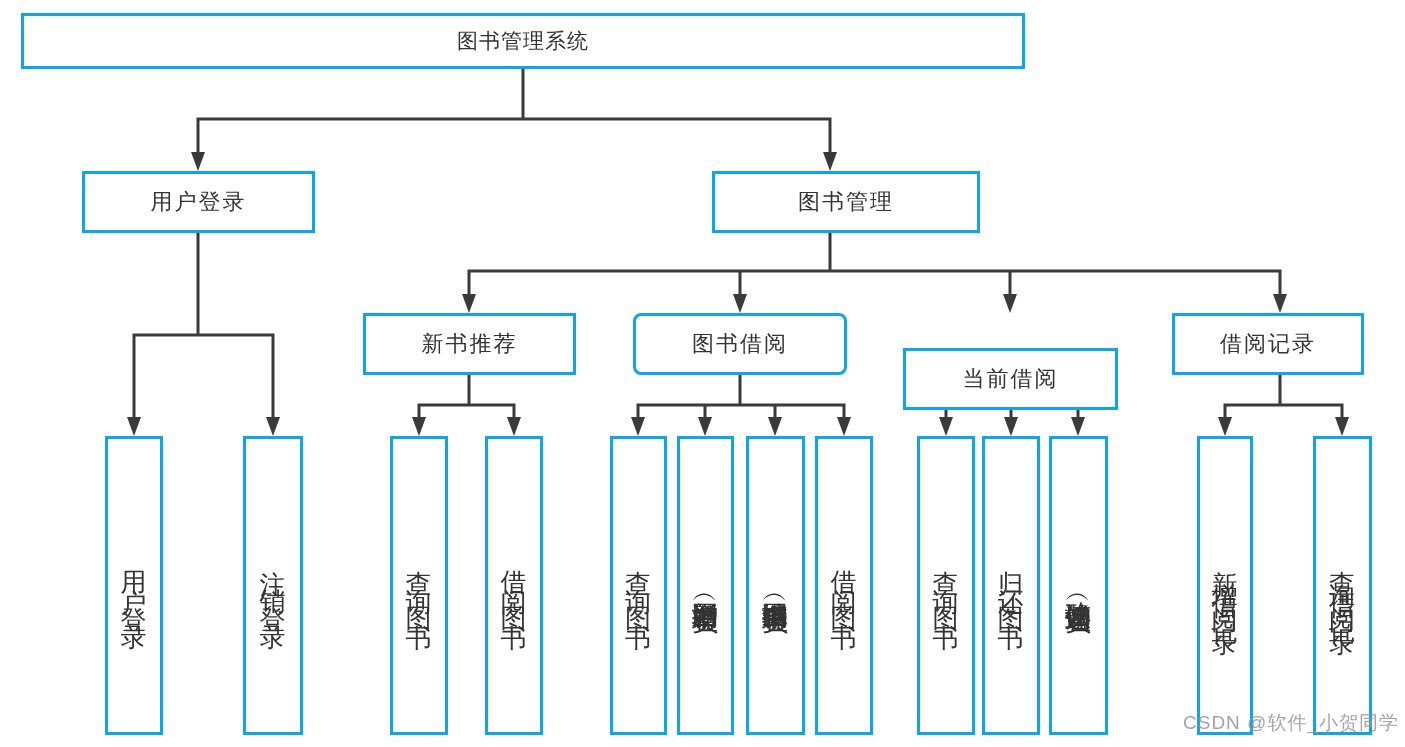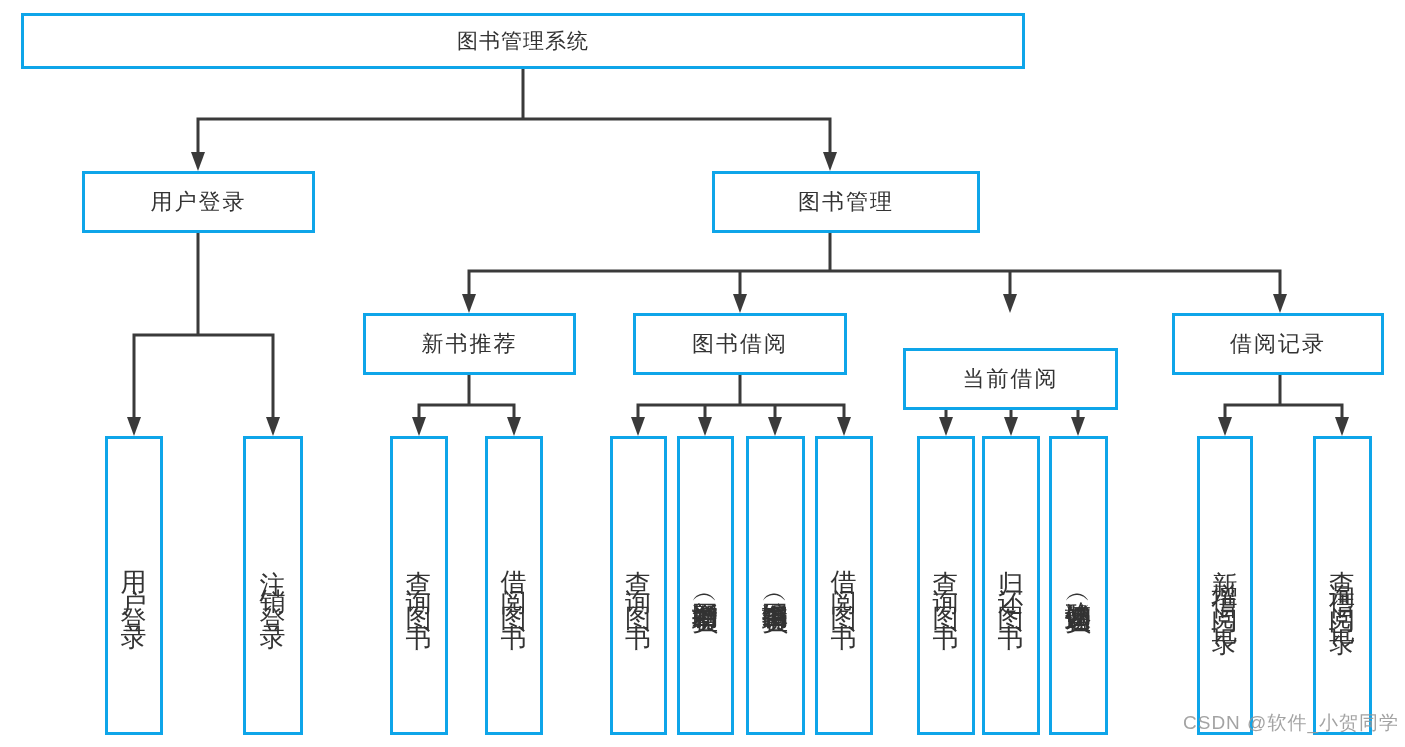--- a/index.html
+++ b/index.html
@@ -50,23 +50,23 @@
   }
   .ls-lg { letter-spacing: 18px; }
   .ls-md { letter-spacing: 12px; }
   .ls-sm { letter-spacing: 1px; }
 
   
   .n-root  { left: 21px;   top: 13px;  width: 1004px; height: 56px; }
   .n-l1a   { left: 82px;   top: 171px; width: 233px;  height: 62px; }
   .n-l1b   { left: 712px;  top: 171px; width: 268px;  height: 62px; }
   .n-l2a   { left: 363px;  top: 313px; width: 213px;  height: 62px; }
-  .n-l2b   { left: 633px;  top: 313px; width: 214px;  height: 62px; }
+  .n-l2b   { left: 633px;  top: 313px; width: 214px;  height: 62px; border-radius: 8px; }
   .n-l2c   { left: 903px;  top: 313px; width: 215px;  height: 62px; margin-top: 35px; }
-  .n-l2d   { left: 1172px; top: 313px; width: 212px;  height: 62px; }
+  .n-l2d   { left: 1172px; top: 313px; width: 192px;  height: 62px; }
   .lf      { top: 436px; height: 299px; }
   .lf0  { left: 105px;  width: 58px; }
   .lf1  { left: 243px;  width: 60px; }
   .lf2  { left: 390px;  width: 58px; }
   .lf3  { left: 485px;  width: 58px; }
   .lf4  { left: 610px;  width: 57px; }
   .lf5  { left: 677px;  width: 57px; }
   .lf6  { left: 746px;  width: 59px; }
   .lf7  { left: 815px;  width: 58px; }
   .lf8  { left: 917px;  width: 58px; }

